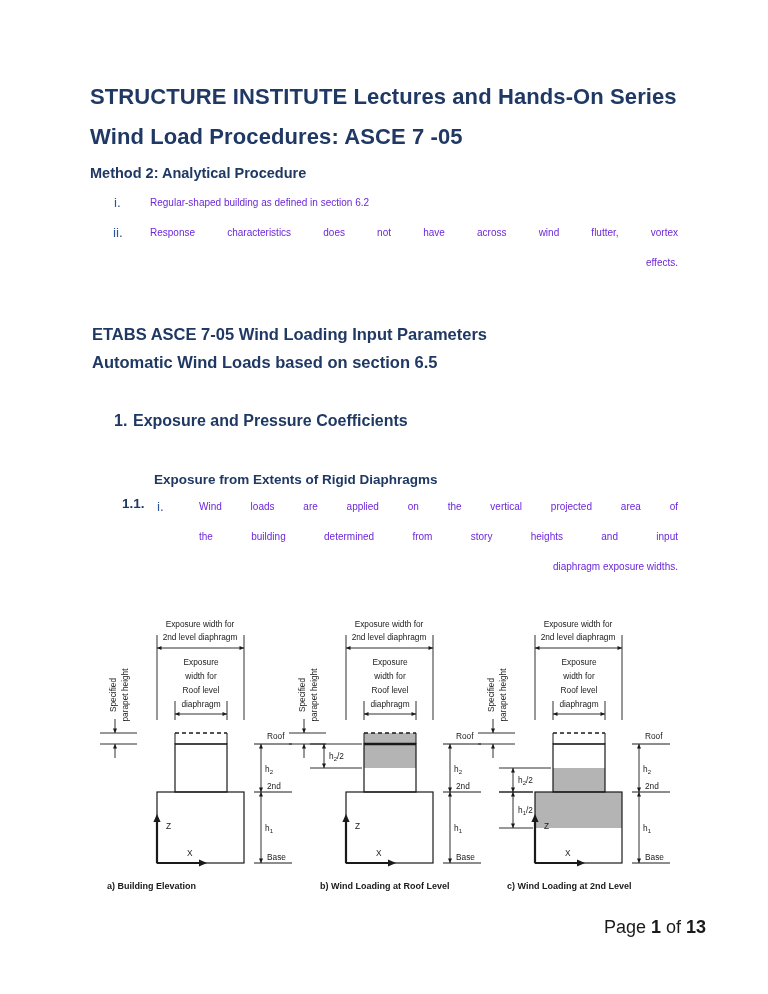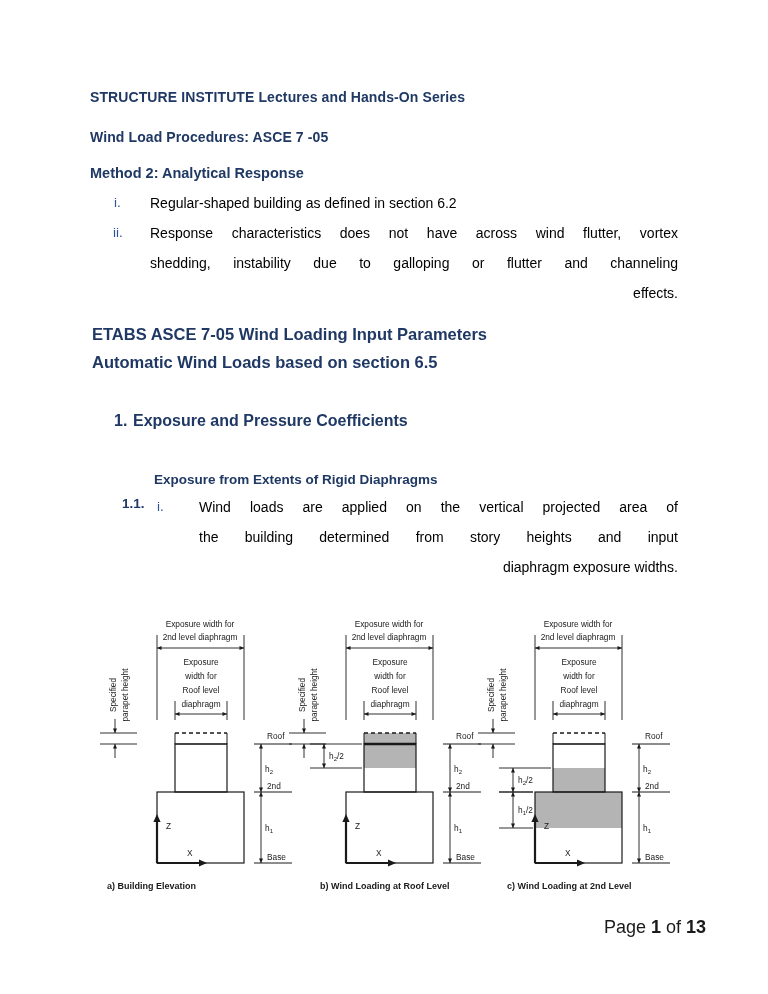--- a/index.html
+++ b/index.html
@@ -1,48 +1,47 @@
 <!DOCTYPE html>
 <html><head>
 <meta charset="utf-8">
 <style>
   html,body{margin:0;padding:0;background:#ffffff;}
   .page{position:relative;width:768px;height:994px;background:#ffffff;overflow:hidden;
         font-family:"Liberation Sans","DejaVu Sans",sans-serif;}
   .abs{position:absolute;}
-  .ttl{font-size:14px;font-weight:bold;color:#1f3864;line-height:24px;letter-spacing:0.1px;}
+  .ttl{font-size:22px;font-weight:bold;color:#1f3864;line-height:24px;letter-spacing:0.1px;}
   .h2c{font-size:14.5px;font-weight:bold;color:#1f3864;line-height:20px;}
   .h3c{font-size:16.5px;font-weight:bold;color:#1f3864;line-height:20px;}
   .sec1{font-size:16px;font-weight:bold;color:#1f3864;line-height:20px;}
   .sec2{font-size:13.5px;font-weight:bold;color:#1f3864;line-height:16px;}
-  .body-t{font-size:14px;color:#000000;line-height:30px;}
+  .body-t{font-size:10px;color:#6d28d9;line-height:30px;}
   .jline{text-align:justify;text-align-last:justify;}
   .jlast{text-align:right;}
   .marker{font-size:13.5px;color:#2f5496;line-height:30px;}
   .footer{font-size:18px;color:#1a1a1a;line-height:16px;}
   .footer span{white-space:pre;}
   .fb{font-weight:bold;}
 </style>
 </head>
 <body>
 
 <div class="page">
 
   <div class="abs ttl" style="left:90px;top:85px;">STRUCTURE INSTITUTE Lectures and Hands-On Series</div>
   <div class="abs ttl" style="left:90px;top:125px;">Wind Load Procedures: ASCE 7 -05</div>
 
-  <div class="abs h2c" style="left:90px;top:163px;">Method 2: Analytical Response</div>
+  <div class="abs h2c" style="left:90px;top:163px;">Method 2: Analytical Procedure</div>
 
   <div class="abs marker" style="left:114px;top:188px;">i.</div>
   <div class="abs body-t" style="left:150px;top:188px;width:528px;">Regular-shaped building as defined in section 6.2</div>
 
   <div class="abs marker" style="left:113px;top:218px;">ii.</div>
   <div class="abs body-t" style="left:150px;top:218px;width:528px;">
     <div class="jline">Response characteristics does not have across wind flutter, vortex</div>
-    <div class="jline">shedding, instability due to galloping or flutter and channeling</div>
     <div class="jlast">effects.</div>
   </div>
 
   <div class="abs h3c" style="left:92px;top:324px;">ETABS ASCE 7-05 Wind Loading Input Parameters</div>
   <div class="abs h3c" style="left:92px;top:352px;">Automatic Wind Loads based on section 6.5</div>
 
   <div class="abs sec1" style="left:114px;top:411px;">1.</div>
   <div class="abs sec1" style="left:133px;top:411px;">Exposure and Pressure Coefficients</div>
 
   <div class="abs sec2" style="left:122px;top:496px;">1.1.</div>

